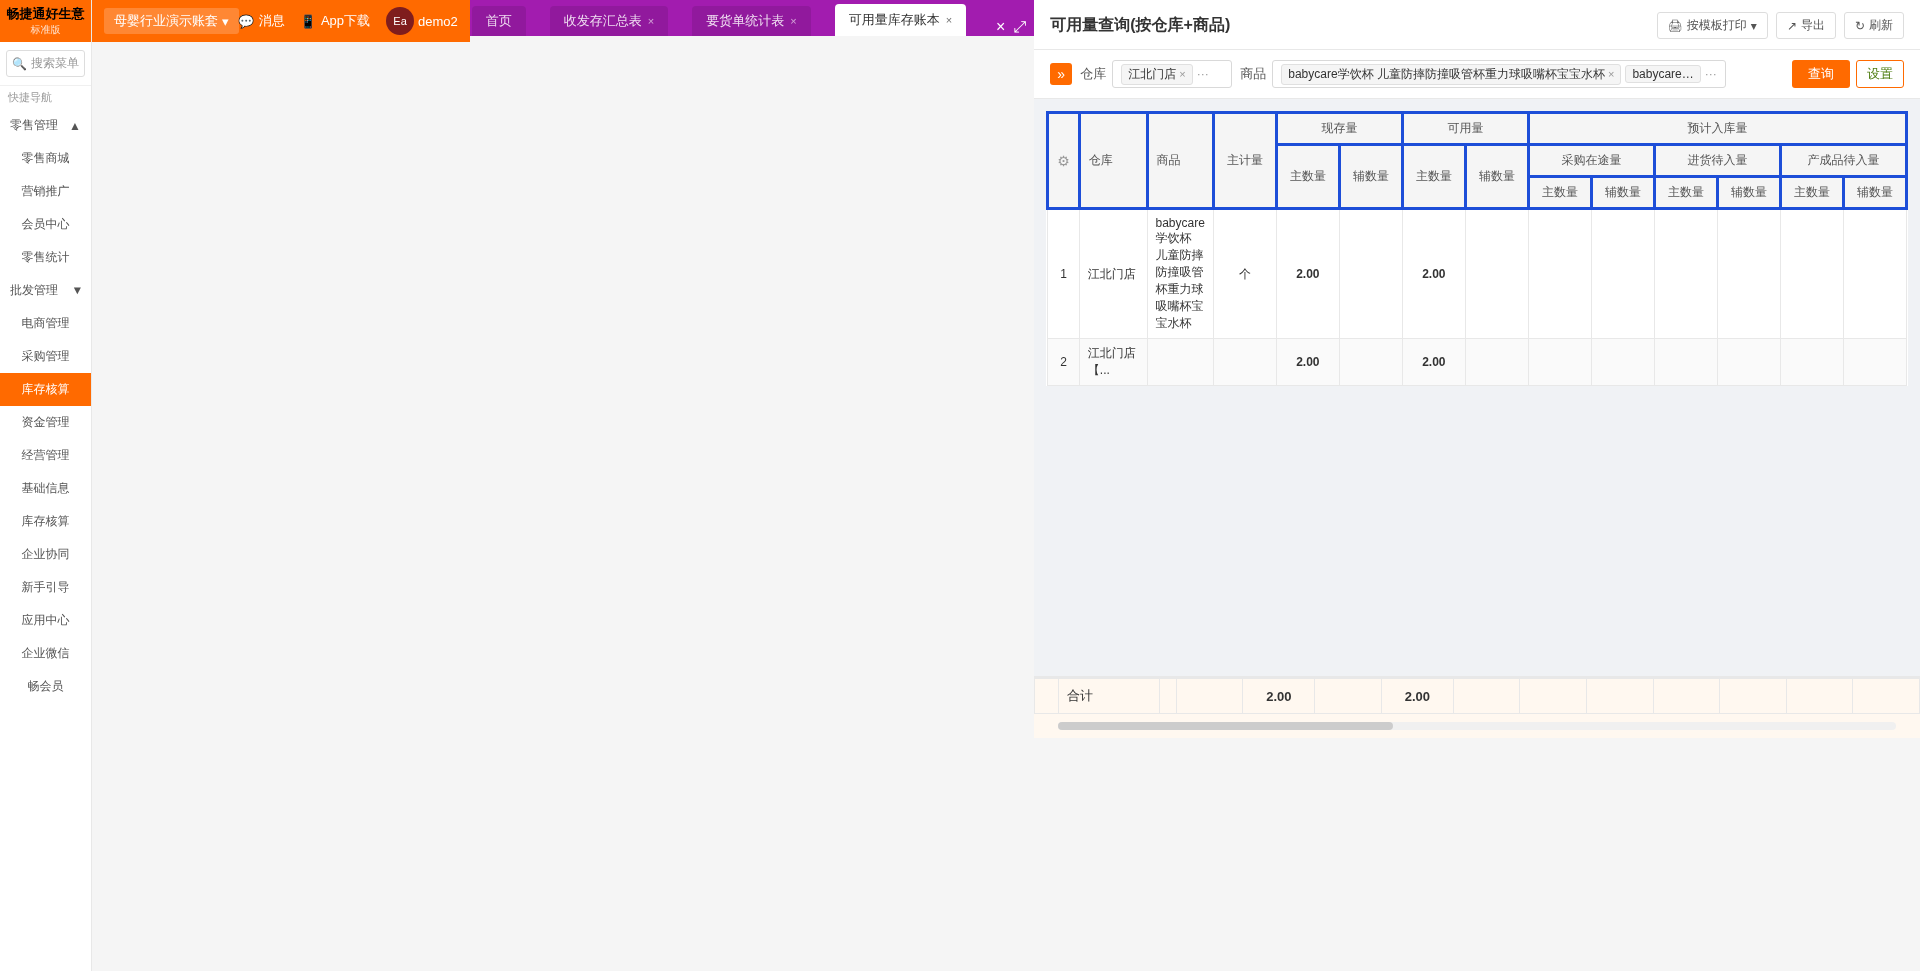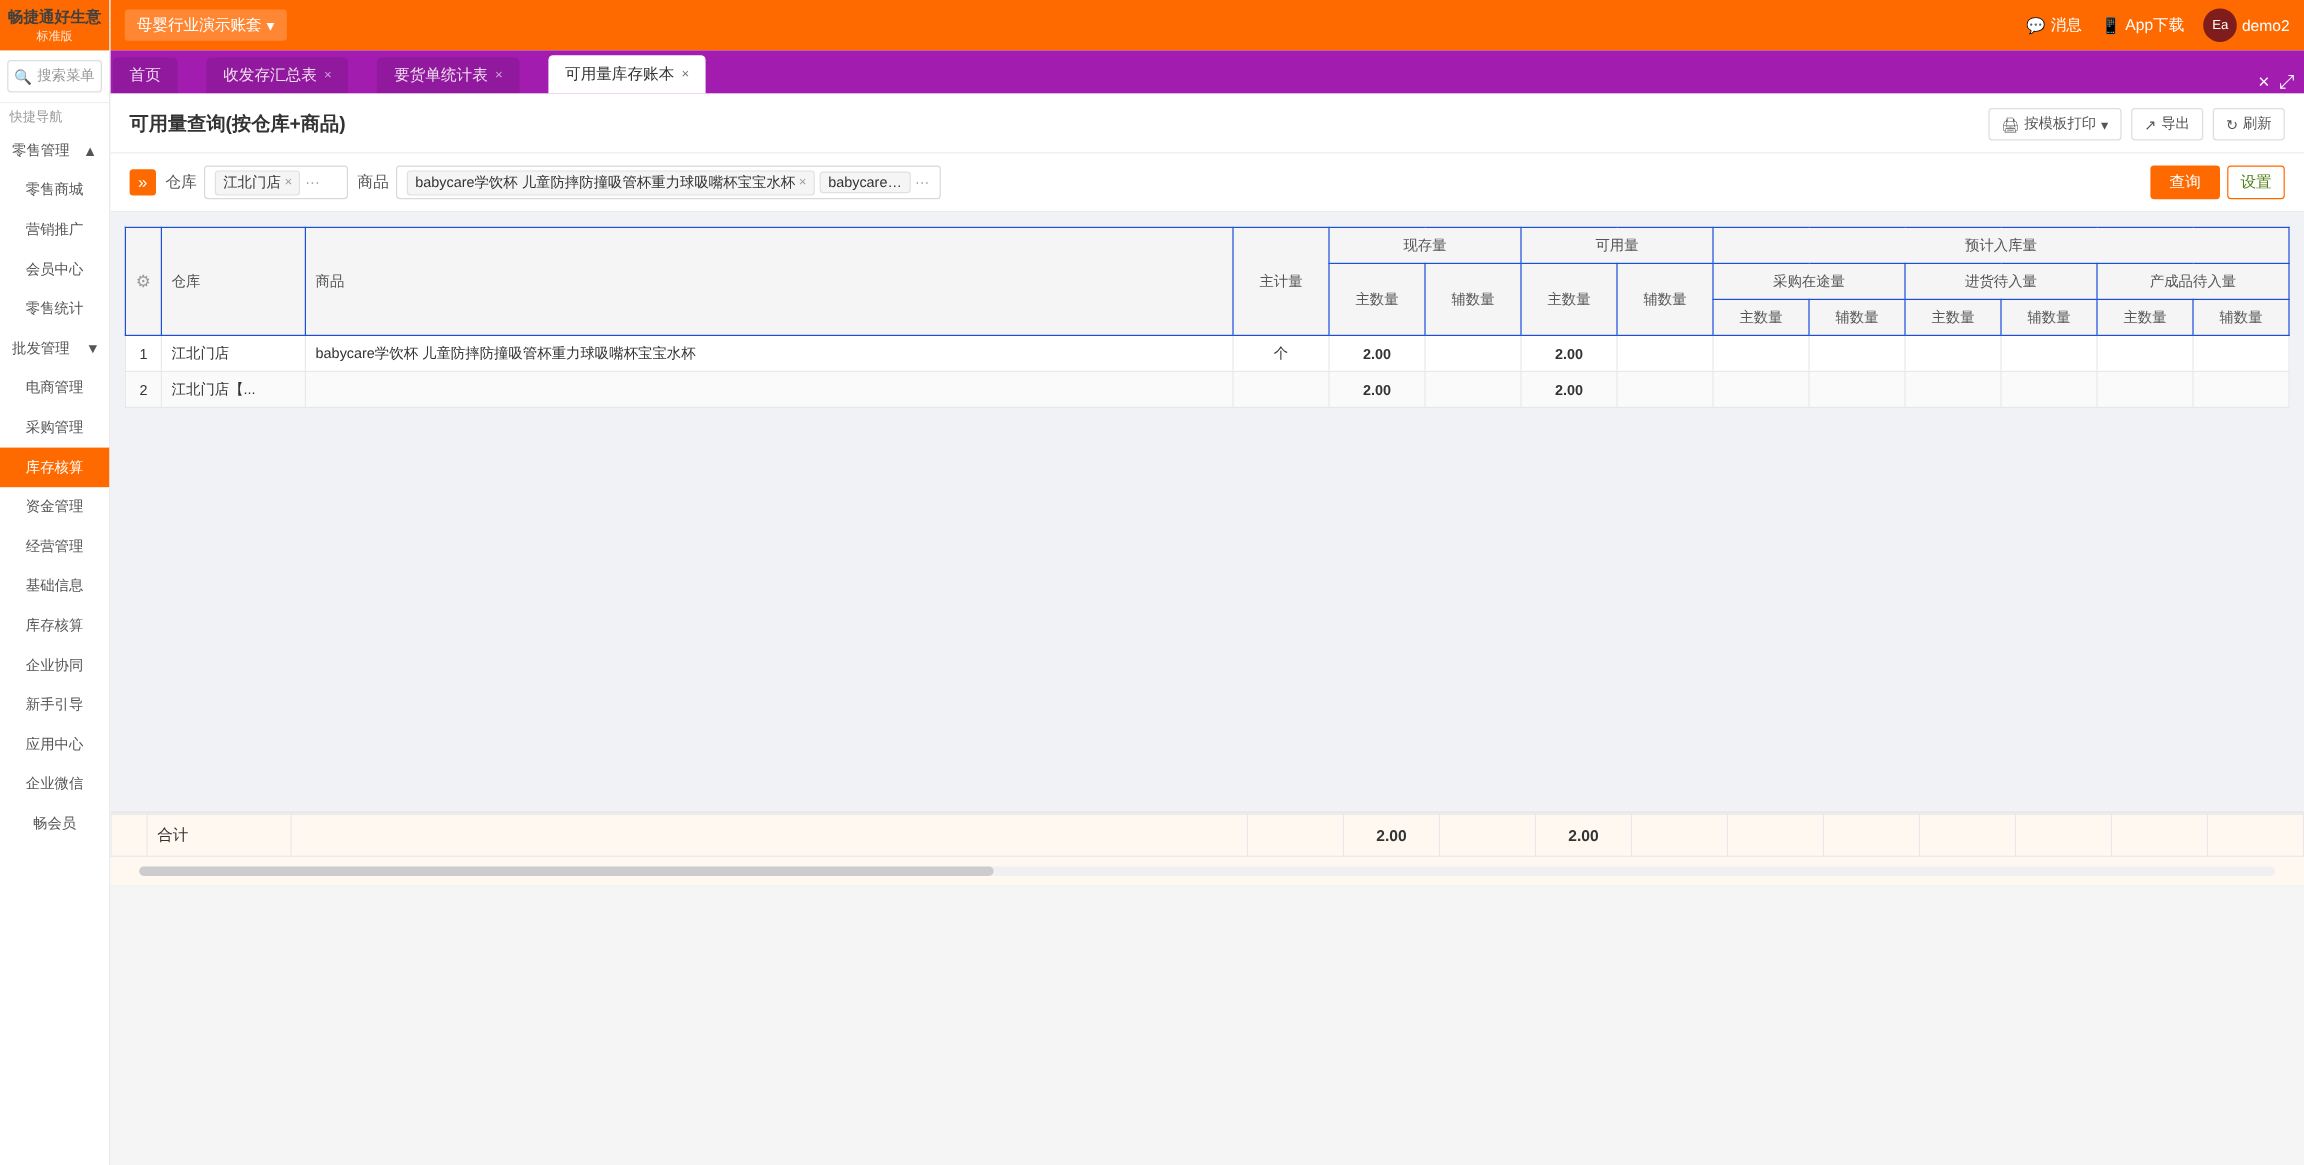--- a/index.html
+++ b/index.html
@@ -8,21 +8,21 @@
     
     .sidebar { width: 92px; background: #fff; display: flex; flex-direction: column; height: 971px; border-right: 1px solid #e8e8e8; }
     .sidebar-logo { background: #ff6a00; height: 42px; display: flex; align-items: center; justify-content: center; color: #fff; font-size: 11px; flex-shrink: 0; }
     .sidebar-logo-inner { display: flex; flex-direction: column; align-items: center; }
     .sidebar-search { padding: 8px 6px; border-bottom: 1px solid #f0f0f0; }
     .sidebar-search-btn { width: 100%; background: none; border: 1px solid #ddd; border-radius: 3px; padding: 4px; font-size: 12px; color: #999; cursor: pointer; display: flex; align-items: center; gap: 4px; justify-content: center; }
     .sidebar-item { padding: 8px 4px; text-align: center; cursor: pointer; font-size: 12px; color: #555; display: flex; flex-direction: column; align-items: center; gap: 2px; }
     .sidebar-item.active { background: #ff6a00; color: #fff; }
 
     
-    .main { flex: 1; display: flex; flex-direction: column; height: 738px; overflow: hidden; }
+    .main { flex: 1; display: flex; flex-direction: row; height: 738px; overflow: hidden; }
 
     
     .topbar { height: 42px; background: #ff6a00; display: flex; align-items: center; justify-content: space-between; padding: 0 12px; flex-shrink: 0; }
     .topbar-left { display: flex; align-items: center; gap: 8px; }
     .topbar-selector { background: rgba(255,255,255,0.2); border: none; color: #fff; padding: 4px 10px; border-radius: 3px; font-size: 13px; display: flex; align-items: center; gap: 4px; cursor: pointer; }
     .topbar-right { display: flex; align-items: center; gap: 16px; color: #fff; font-size: 13px; }
     .topbar-right-item { display: flex; align-items: center; gap: 4px; cursor: pointer; }
     .avatar { width: 28px; height: 28px; border-radius: 50%; background: #7f1d1d; display: flex; align-items: center; justify-content: center; font-size: 11px; color: #fff; }
 
     
@@ -51,21 +51,21 @@
     .filter-tag { background: #f5f5f5; border: 1px solid #e0e0e0; border-radius: 3px; padding: 1px 6px; font-size: 12px; display: flex; align-items: center; gap: 3px; }
     .filter-tag-close { cursor: pointer; color: #999; font-size: 11px; }
     .filter-dots { color: #999; cursor: pointer; }
     .filter-actions { margin-left: auto; display: flex; gap: 6px; padding-left: 39px; }
     .query-btn { background: #ff6a00; color: #fff; border: none; border-radius: 3px; padding: 4px 16px; cursor: pointer; font-size: 13px; }
     .settings-btn { background: #fff; color: #4d7c0f; border: 1px solid #ff6a00; border-radius: 3px; padding: 4px 10px; cursor: pointer; font-size: 13px; }
 
     
     .table-wrapper { flex: 1; padding: 12px; overflow: auto; }
     .data-table { width: 100%; border-collapse: collapse; background: #fff; border: 1px solid #e8e8e8; }
-    .data-table th { background: #f5f5f5; border: 1px solid #1d4ed8; padding: 6px 8px; font-size: 12px; color: #555; font-weight: normal; text-align: center; white-space: nowrap; font-family: Liberation Serif, serif; }
+    .data-table th { background: #f5f5f5; border: 3px solid #1d4ed8; padding: 6px 8px; font-size: 12px; color: #555; font-weight: normal; text-align: center; white-space: nowrap; }
     .data-table td { border: 1px solid #e8e8e8; padding: 6px 8px; font-size: 12px; color: #333; text-align: center; }
     .settings-col { width: 30px; }
     .gear-icon { font-size: 14px; color: #999; cursor: pointer; }
     .col-warehouse { width: 120px; text-align: left !important; }
     .col-product { text-align: left !important; }
     .col-num { width: 80px; }
 
     
     .table-footer { background: #fff8f0; border-top: 2px solid #e8e8e8; padding: 0; flex-shrink: 0; }
 
@@ -74,21 +74,21 @@
     .scrollbar-thumb { background: #ccc; height: 8px; border-radius: 4px; width: 40%; cursor: pointer; }
     .row-num { color: #999; font-size: 12px; }
     .bold-val { font-weight: bold; }
   </style>
 </head>
 <body>
 
 <div class="sidebar">
   <div class="sidebar-logo">
     <div class="sidebar-logo-inner">
-      <span style="font-size:13px;font-weight:bold;color:#404040;">畅捷通好生意</span>
+      <span style="font-size:13px;font-weight:bold;color:#000000;">畅捷通好生意</span>
       <span style="font-size:10px;color:rgba(255,255,255,0.8);">标准版</span>
     </div>
   </div>
   <div class="sidebar-search">
     <button class="sidebar-search-btn">
       <span>🔍</span>
       <span>搜索菜单</span>
     </button>
   </div>
   <div style="padding:4px 8px;font-size:11px;color:#999;">快捷导航</div>

